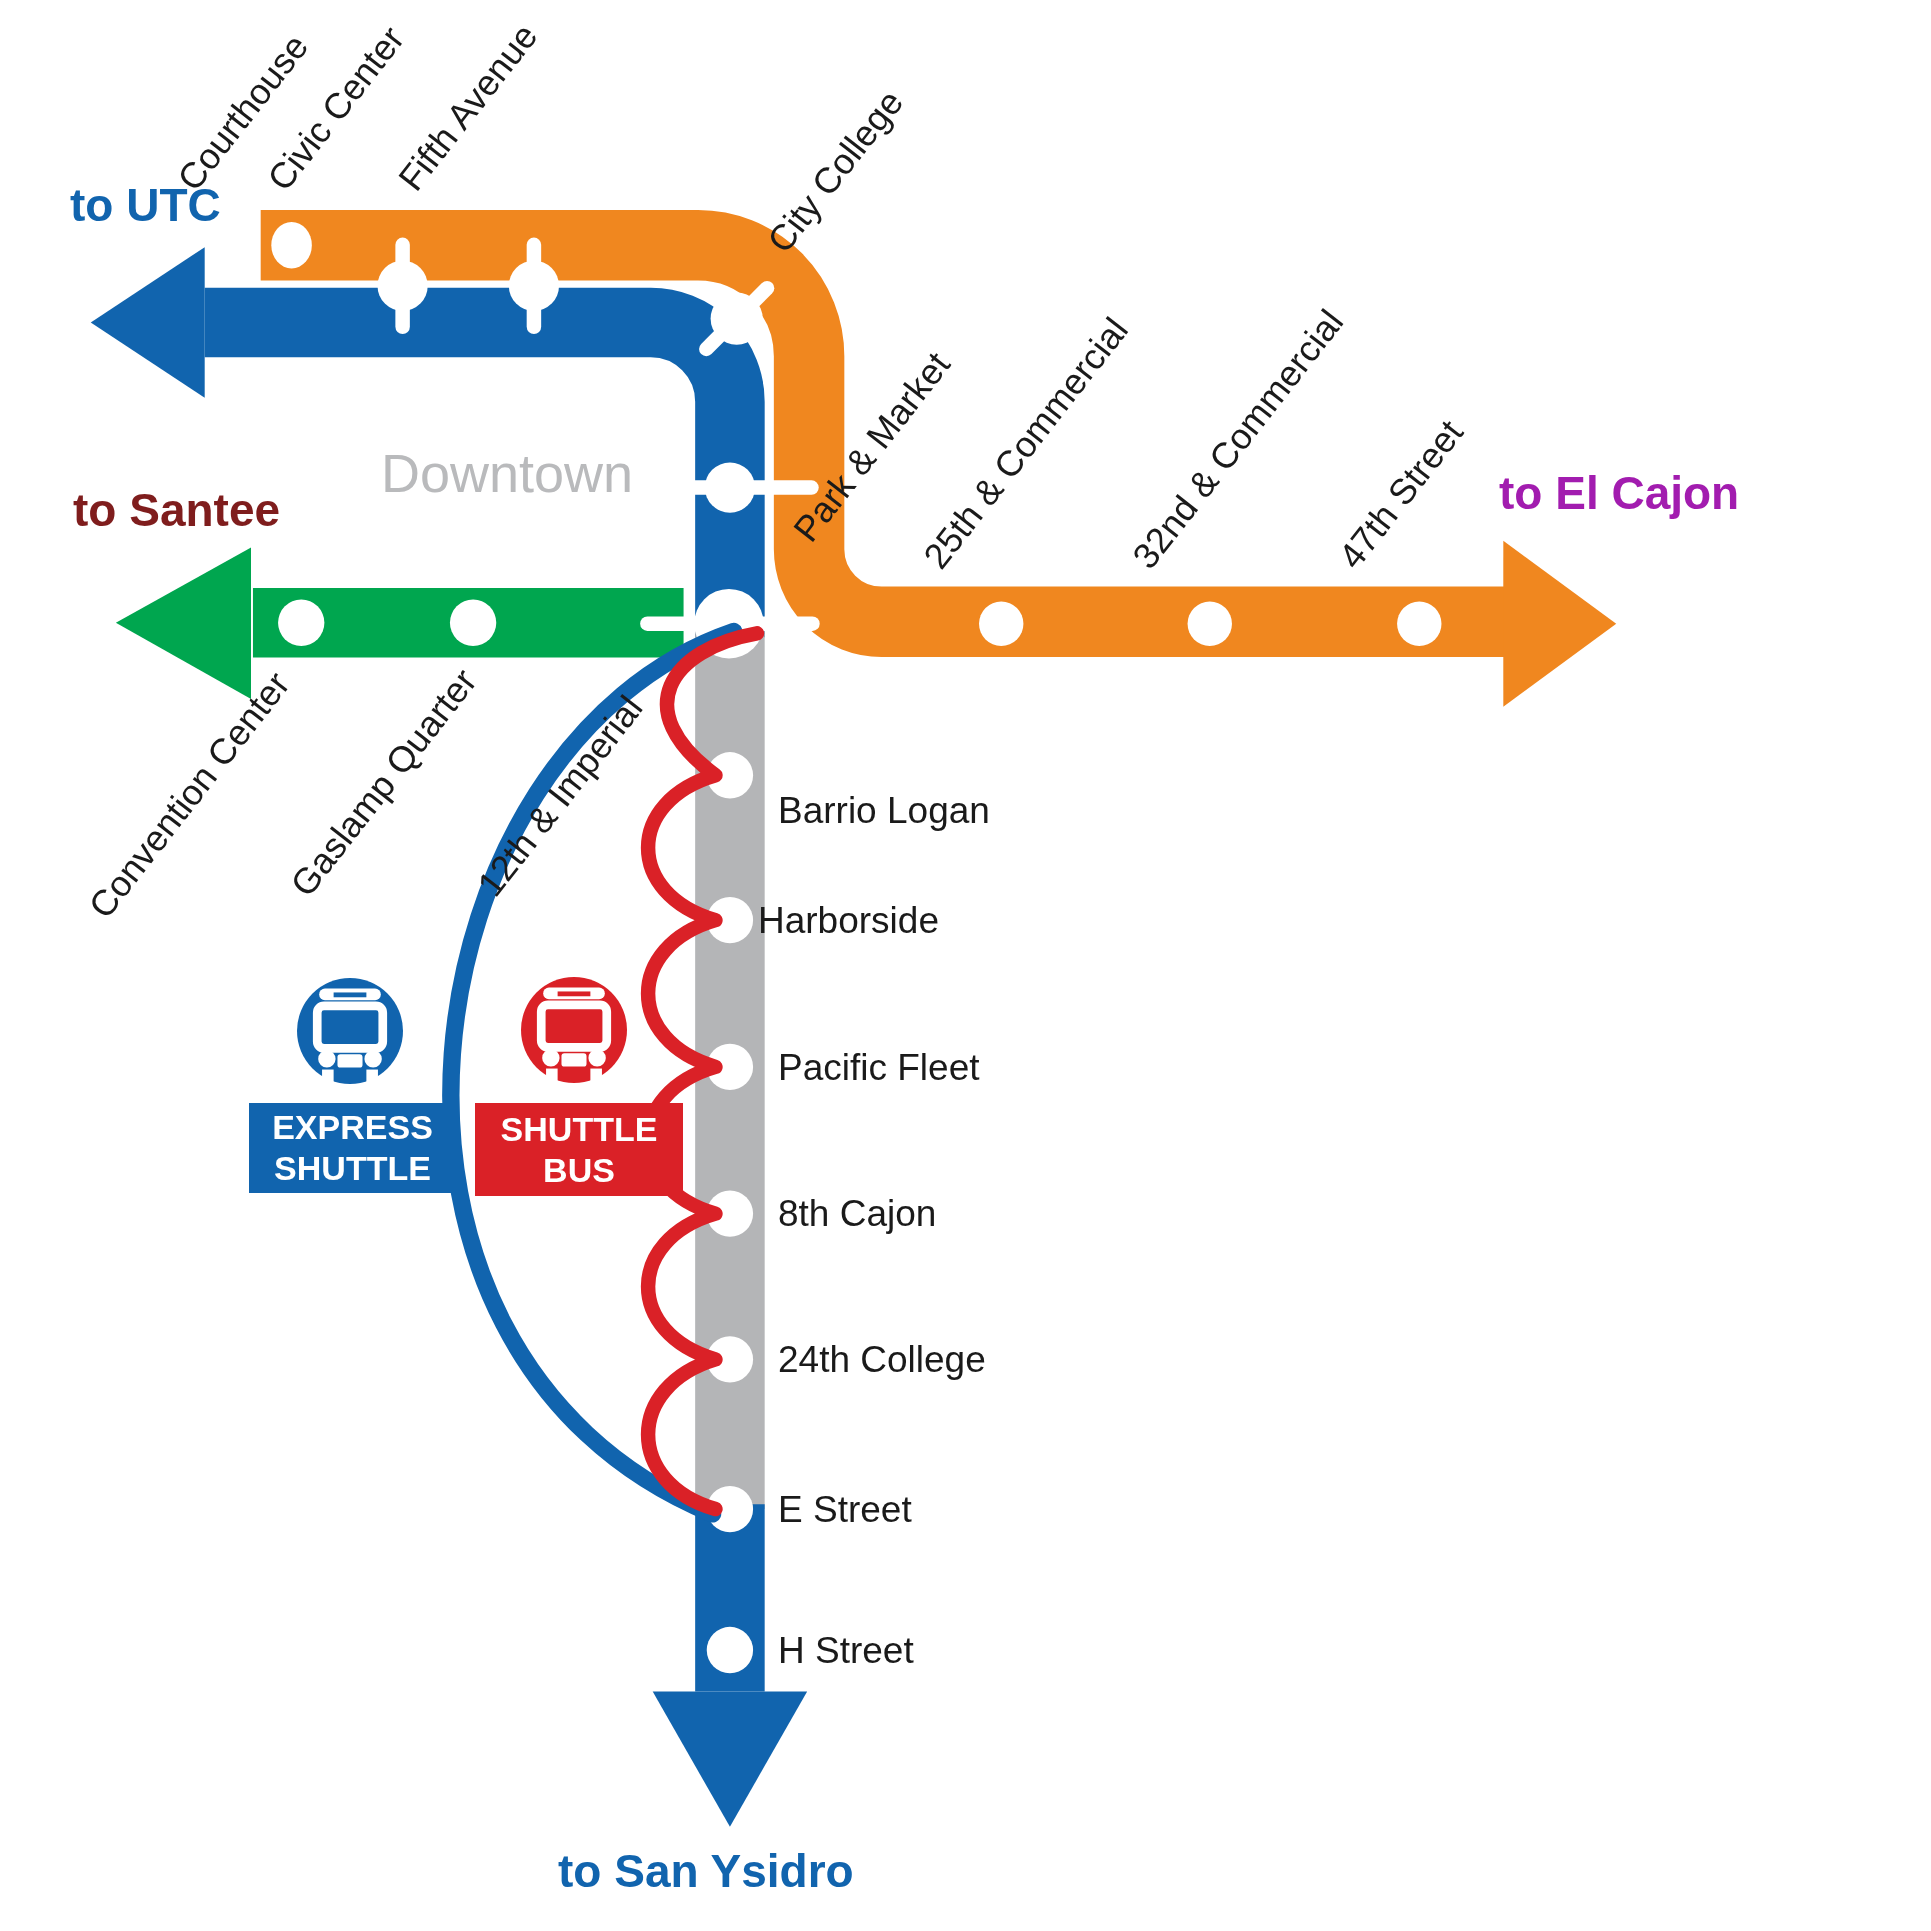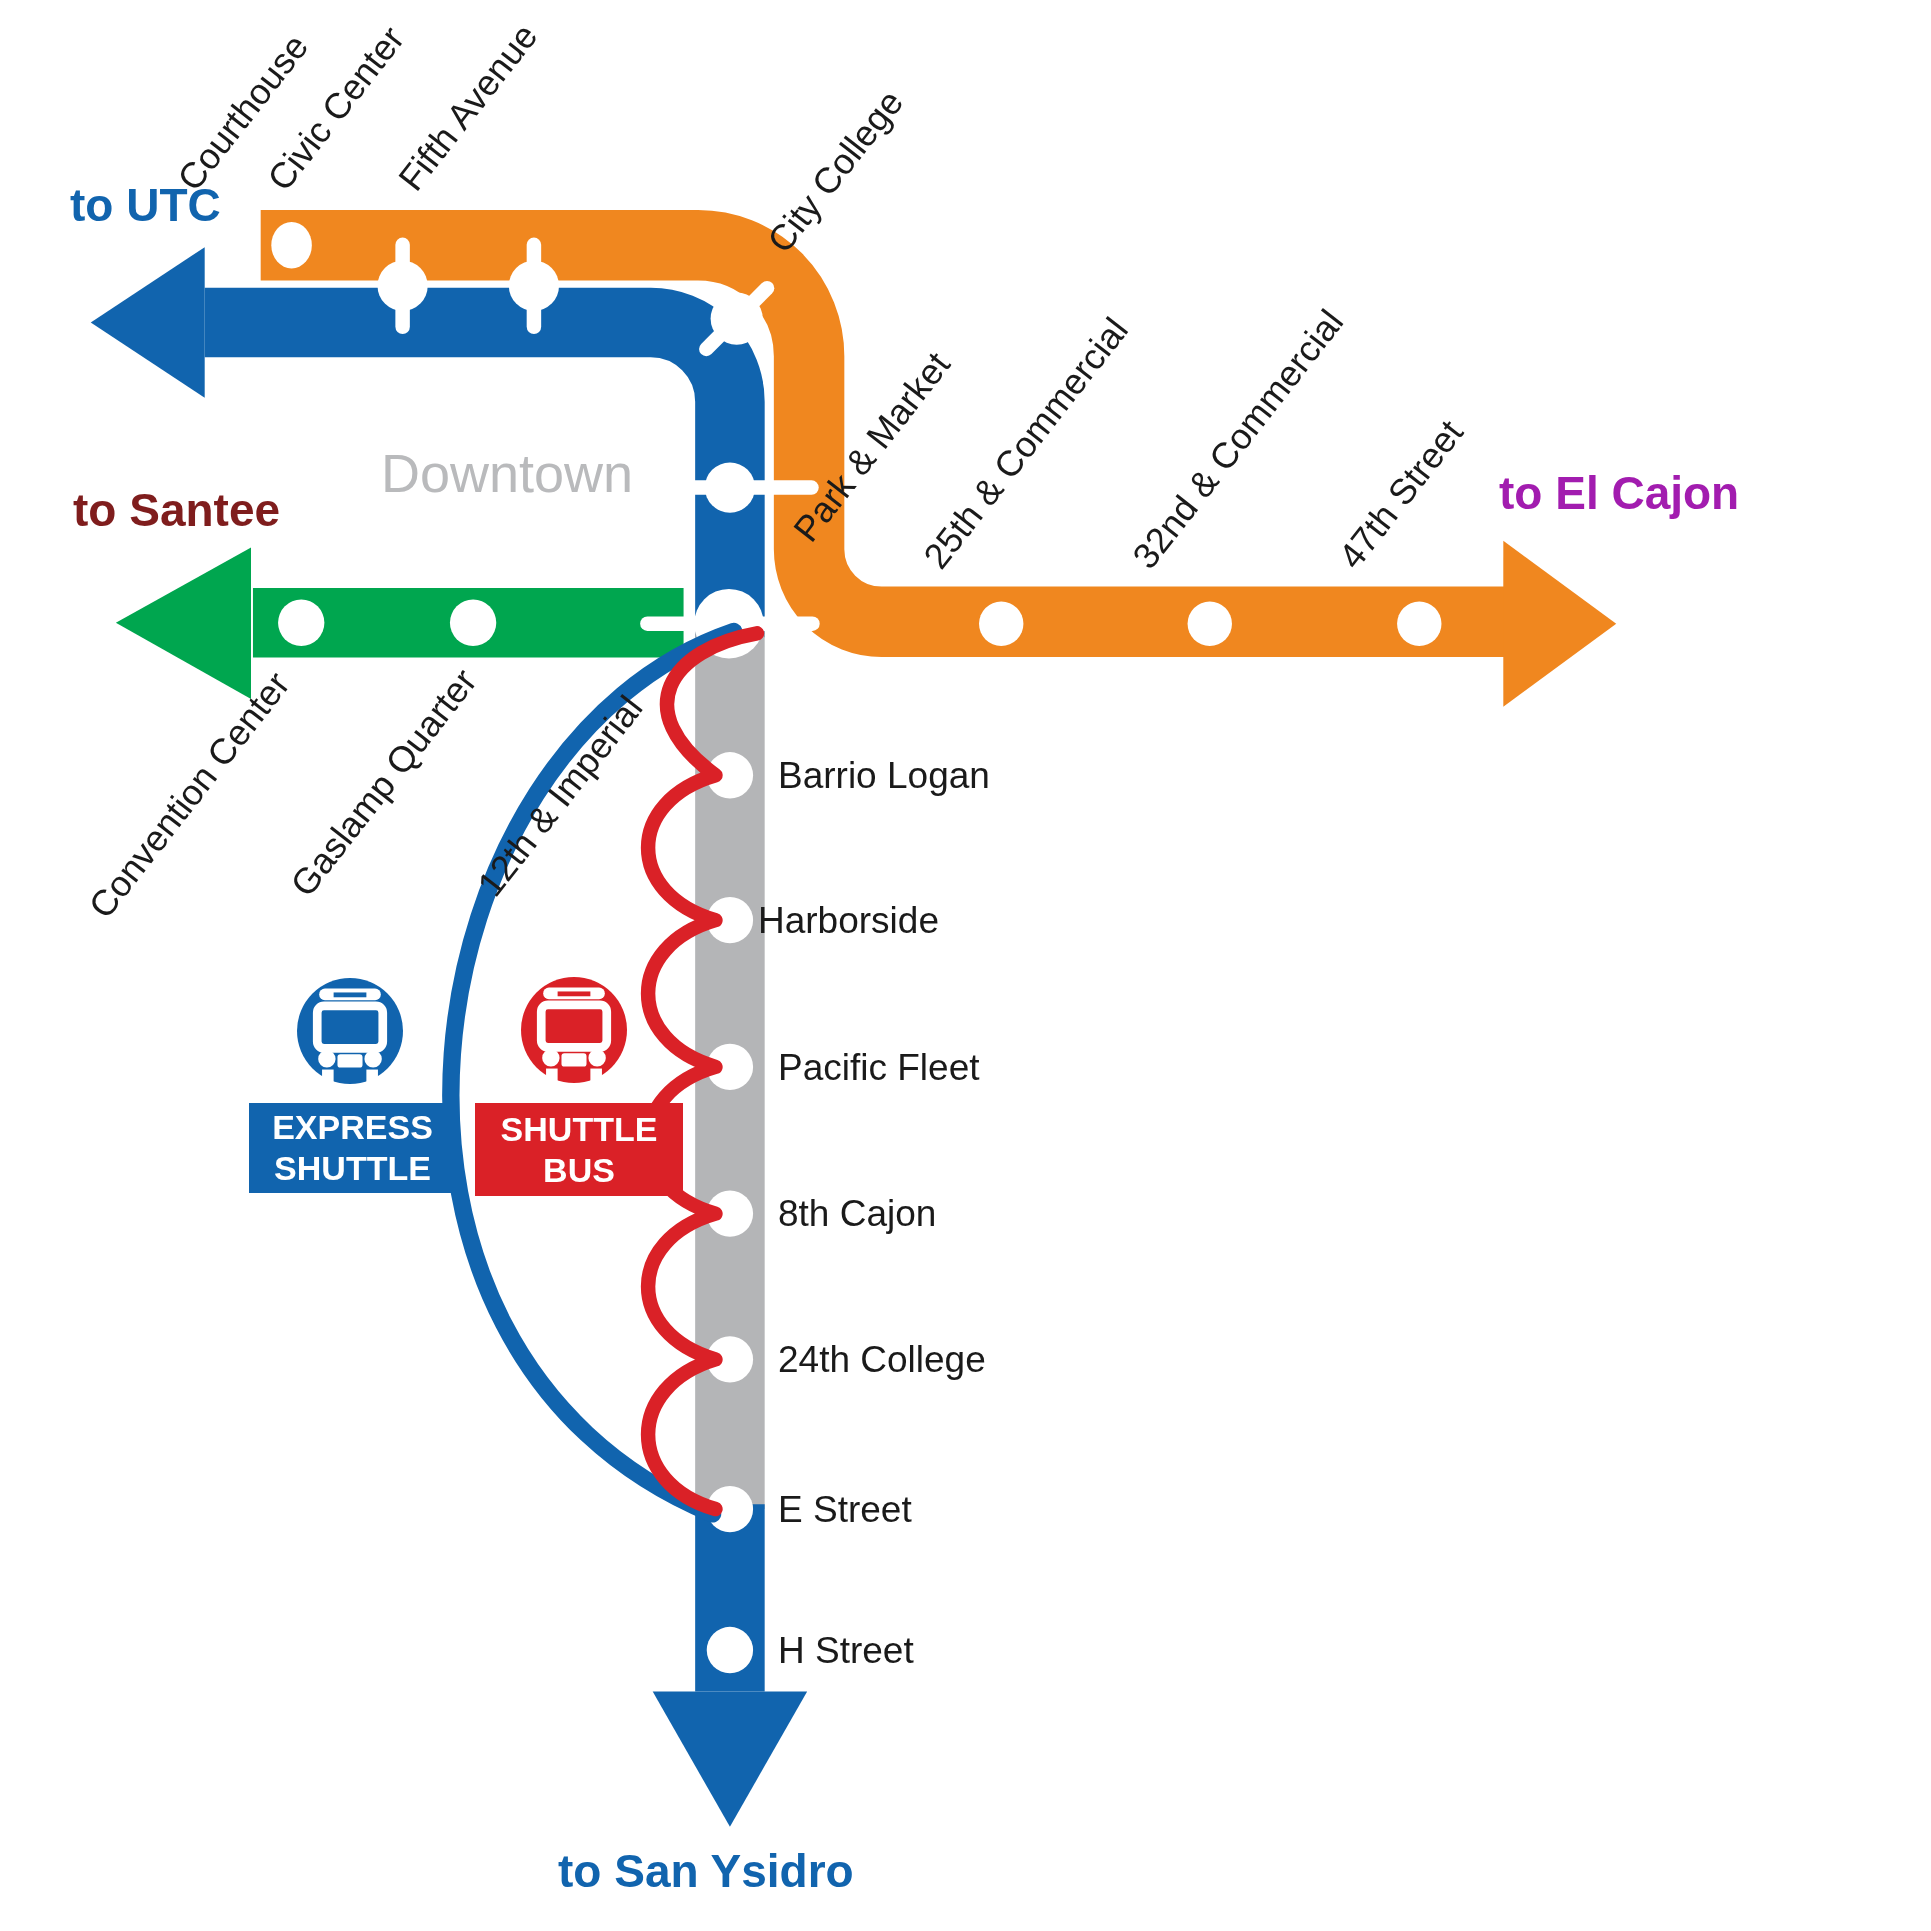--- a/index.html
+++ b/index.html
@@ -166,21 +166,21 @@
 
   <div class="lbl rot-up" style="left:816px; bottom:1383px;">Park &amp; Market</div>
   <div class="lbl rot-up" style="left:946px; bottom:1356px;">25th &amp; Commercial</div>
   <div class="lbl rot-up" style="left:1155px;bottom:1356px;">32nd &amp; Commercial</div>
   <div class="lbl rot-up" style="left:1361px;bottom:1356px;">47th Street</div>
 
   <div class="lbl rot-down" style="left:296px;bottom:1243px;">Convention Center</div>
   <div class="lbl rot-down" style="left:483px;bottom:1246px;">Gaslamp Quarter</div>
   <div class="lbl rot-down" style="left:649px;bottom:1219px;">12th &amp; Imperial</div>
 
-  <div class="st-label" style="left:778px;top:757px;">Barrio Logan</div>
+  <div class="st-label" style="left:778px;top:792px;">Barrio Logan</div>
   <div class="st-label" style="left:758px;top:902px;">Harborside</div>
   <div class="st-label" style="left:778px;top:1049px;">Pacific Fleet</div>
   <div class="st-label" style="left:778px;top:1195px;">8th Cajon</div>
   <div class="st-label" style="left:778px;top:1341px;">24th College</div>
   <div class="st-label" style="left:778px;top:1491px;text-align:center;">E Street</div>
   <div class="st-label" style="left:778px;top:1632px;">H Street</div>
 
   <div class="bus-icon" style="left:297px;top:978px;">
     <svg width="106" height="106" viewBox="-55 -55 110 110">
       <circle r="55" fill="#1164ae"></circle>

